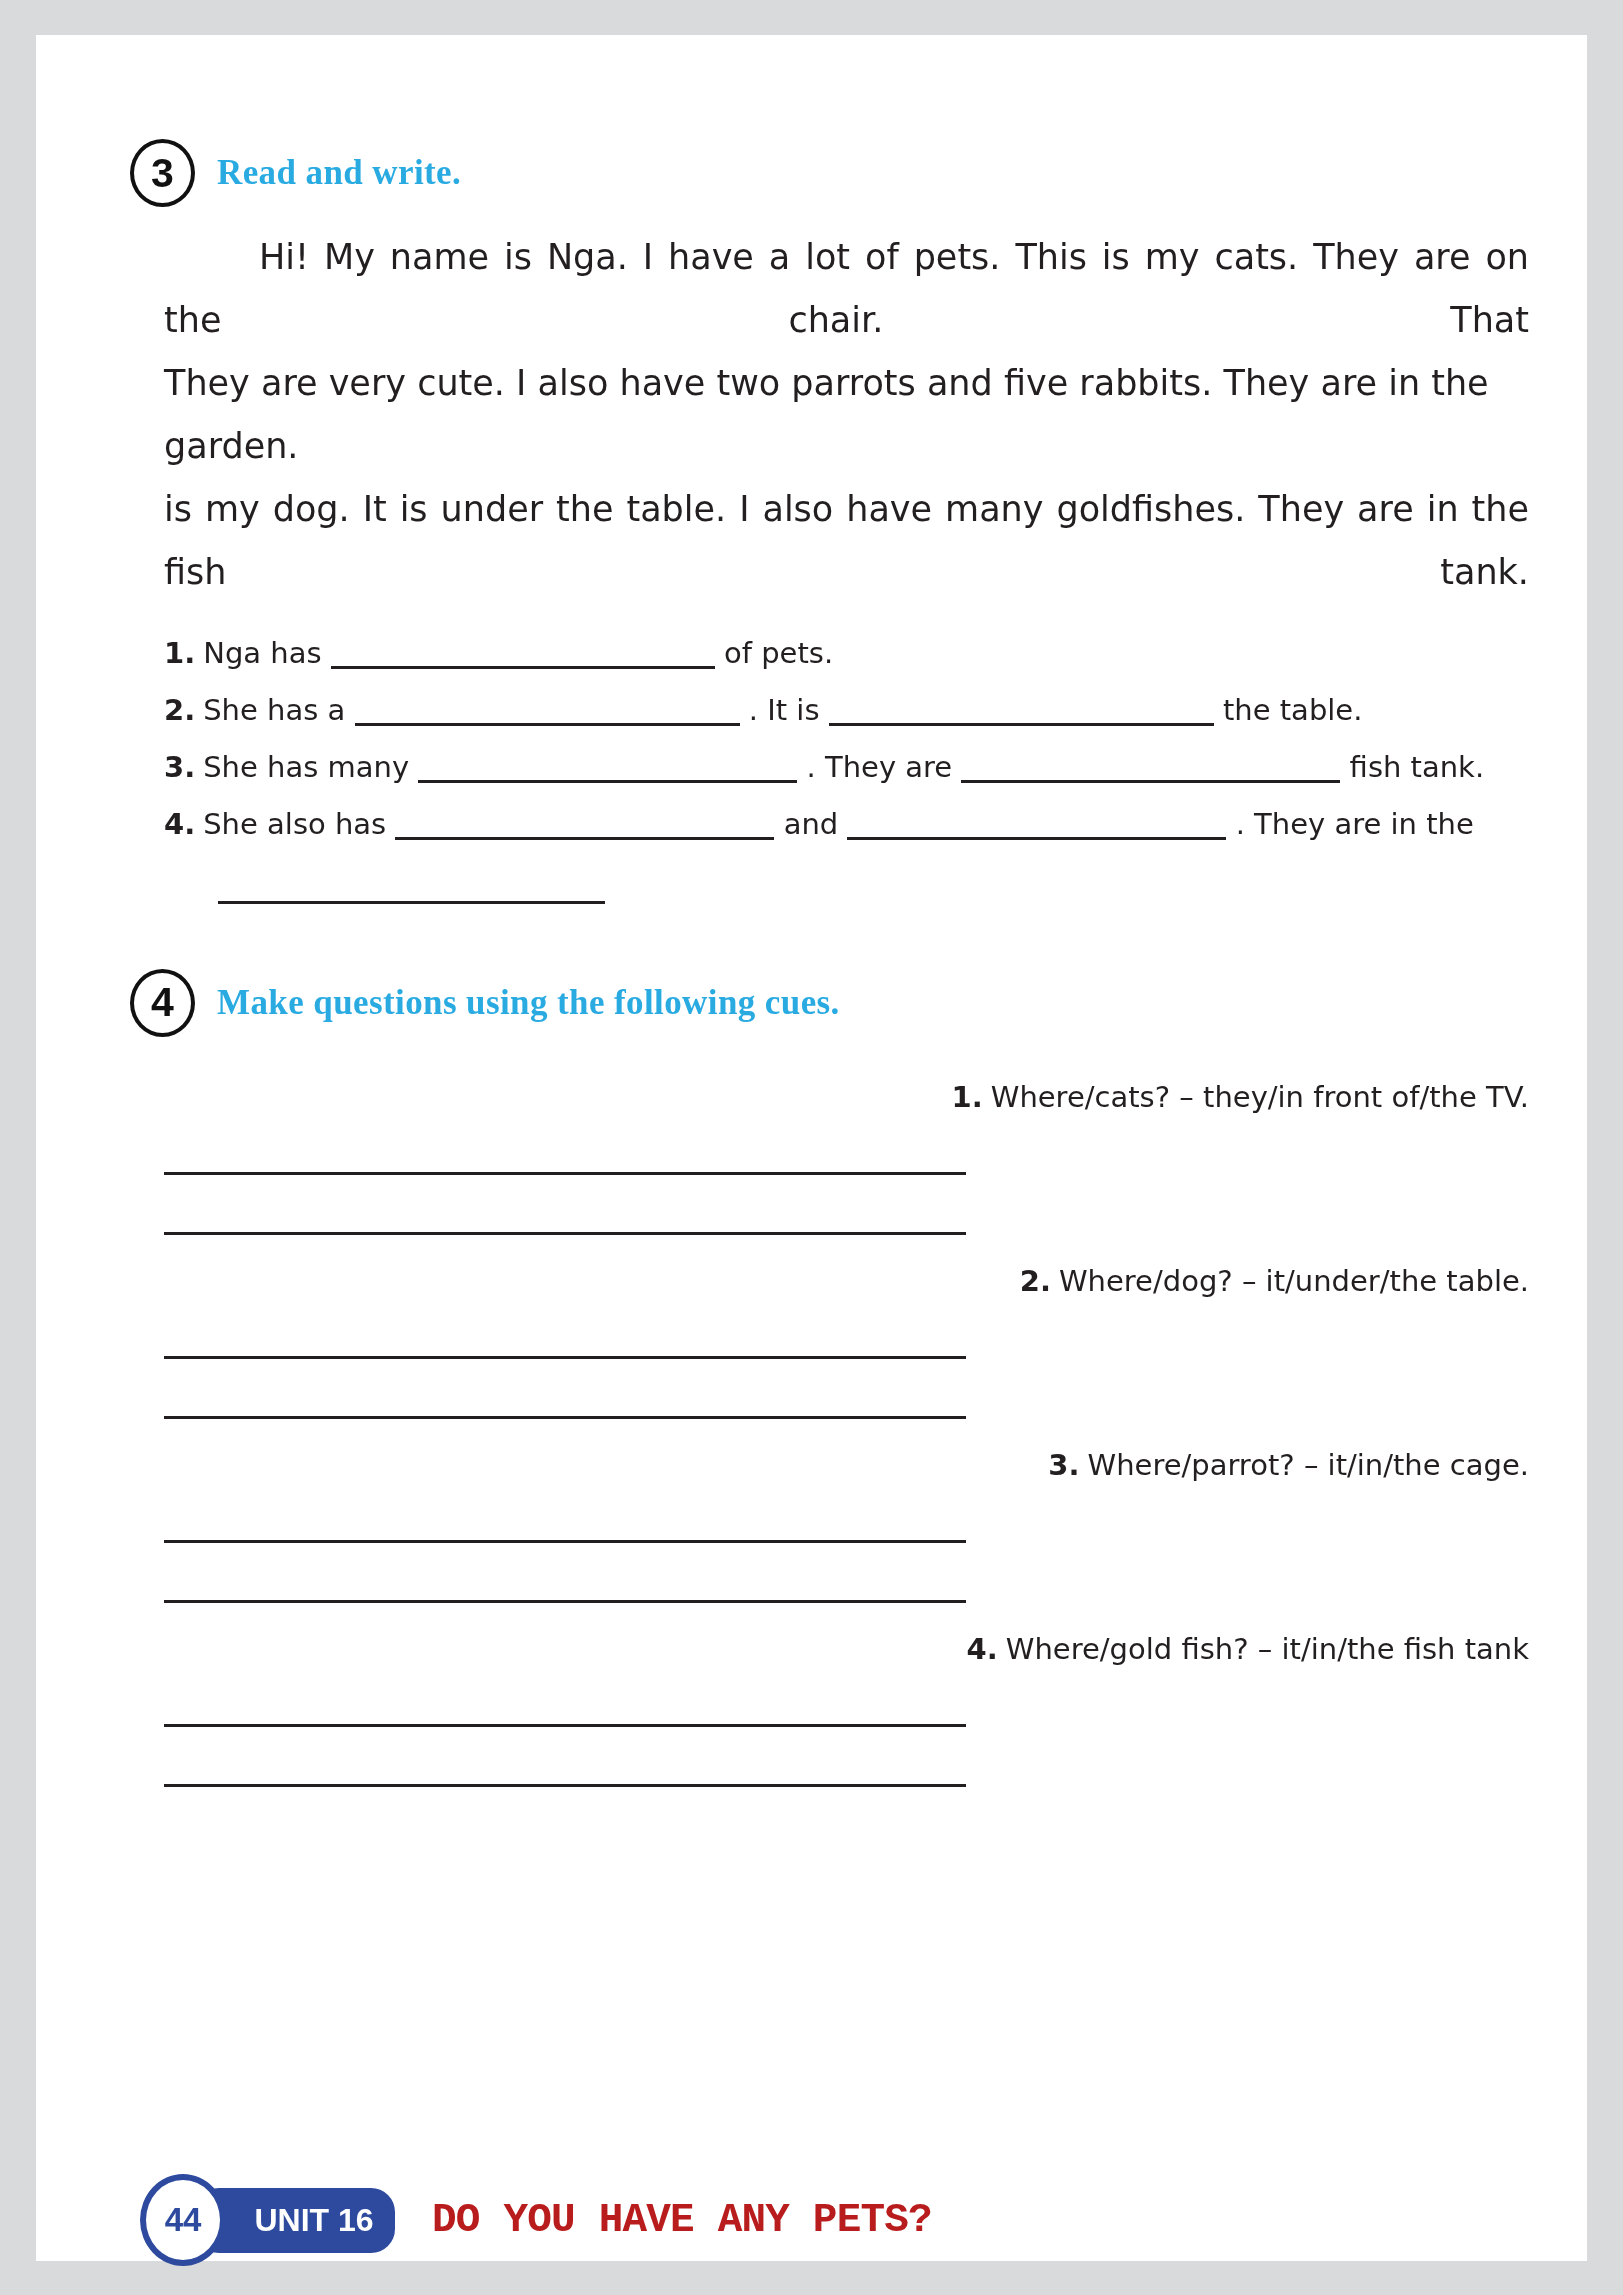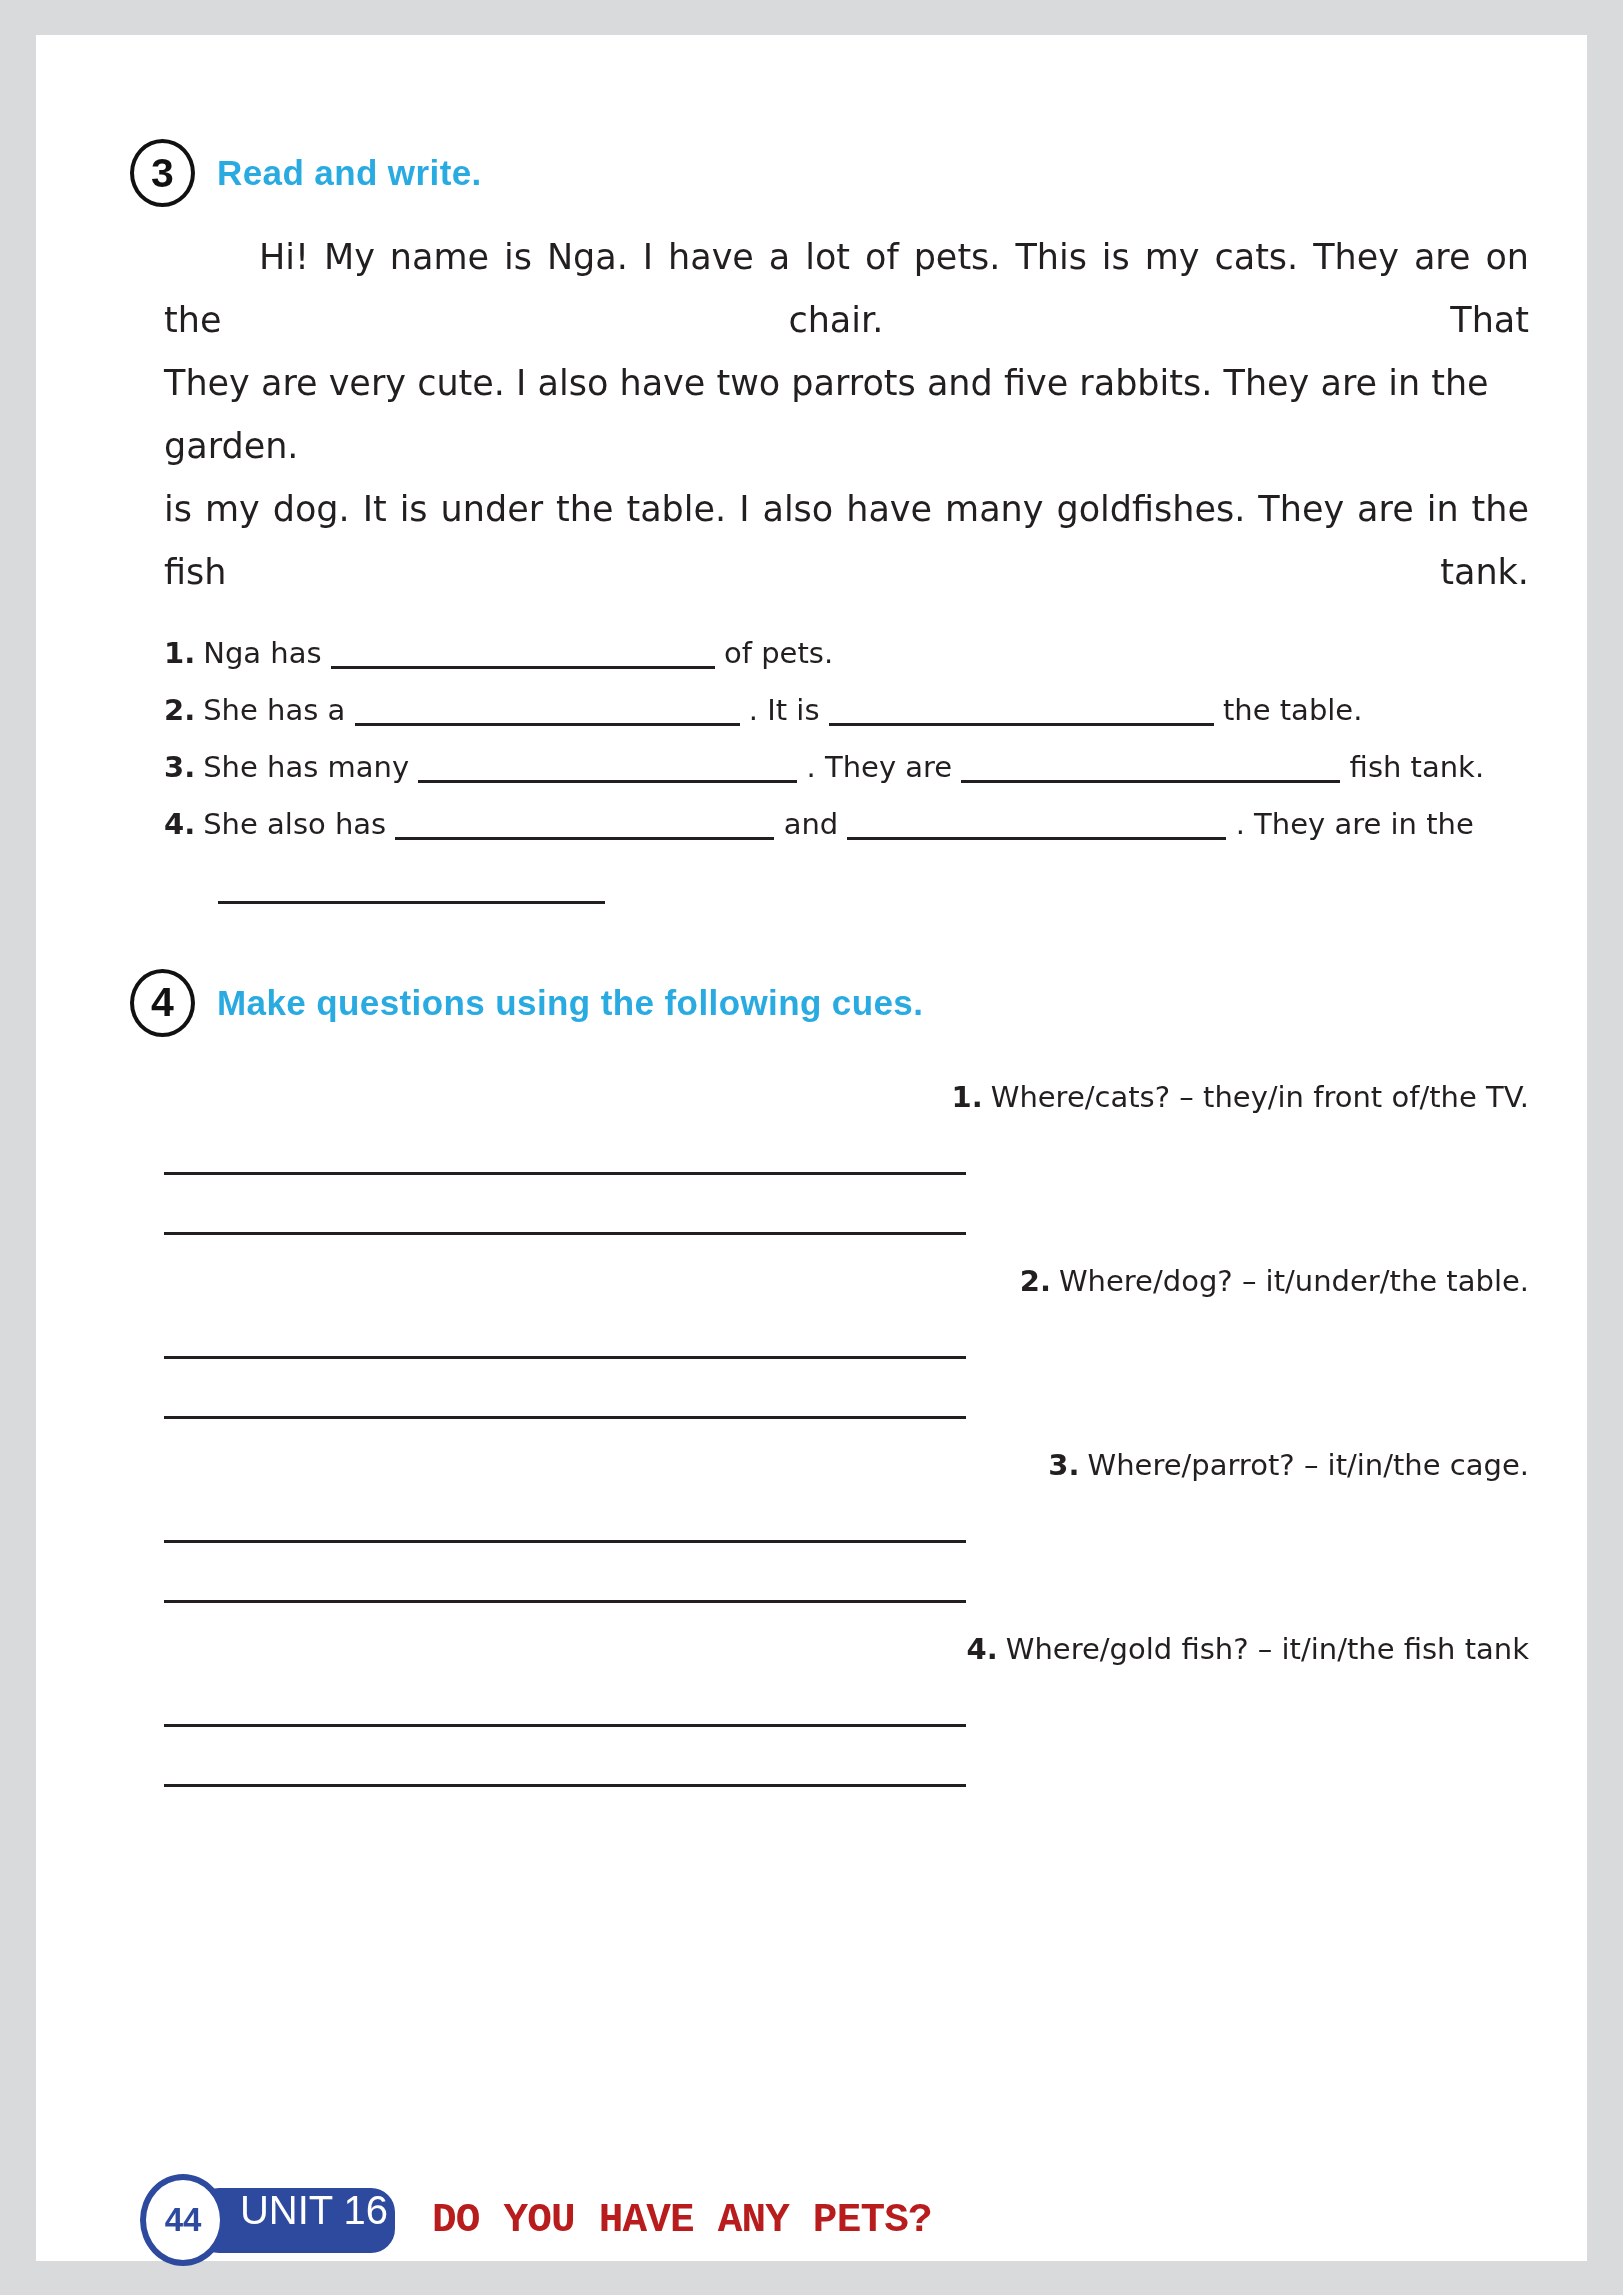--- a/index.html
+++ b/index.html
@@ -17,21 +17,21 @@
 
   
   .ex-header { display:flex; align-items:center; margin-left:-34px; }
   .num-circle {
     width:65px; height:68px; border:4.8px solid #111111; border-radius:50%;
     display:flex; align-items:center; justify-content:center;
     font-family:"Liberation Sans", sans-serif; font-weight:bold; font-size:41px;
     color:#111111; flex:0 0 auto; box-sizing:border-box; background:#fff;
   }
   .ex-title {
-    margin:0 0 0 22px; font-family:Liberation Sans, sans-serif;
+    margin:0 0 0 22px; font-family:Liberation Serif, serif;
     font-weight:bold; font-size:35px; letter-spacing:0.4px;
   }
   .cyan { color:#29abe2; }
   #ex3-header { margin-top:104px; }
   #ex4-header { margin-top:65px; }
 
   
   .passage { margin-top:19px; font-size:35px; }
   .passage-line { line-height:63px; text-align:justify; text-align-last:justify; }
   .passage-line.first { text-indent:95px; }
@@ -59,24 +59,24 @@
     border-top:3.2px solid #231f20;
   }
   .answer-line.l1 { top:95px; }
   .answer-line.l2 { top:155px; }
 
   
   .page-footer { position:absolute; left:0; top:0; width:100%; height:100%; pointer-events:none; }
   .unit-pill {
     position:absolute; left:159px; top:2153px; width:200px; height:65px;
     background:#2d4a9e; border-radius:24px;
-    display:flex; align-items:flex-start; justify-content:center; padding-left:38px;
+    display:flex; align-items:center; justify-content:center; padding-left:38px;
     box-sizing:border-box; z-index:1;
-    font-family:"Liberation Sans", sans-serif; font-weight:normal;
-    font-size:40px; color:#ffffff; letter-spacing:0px;
+    font-family:"Liberation Sans", sans-serif; font-weight:bold;
+    font-size:32px; color:#ffffff; letter-spacing:0px;
   }
   .page-badge {
     position:absolute; left:104px; top:2139px; width:86px; height:92px;
     background:#ffffff; border:6.3px solid #2d4a9e; border-radius:50%;
     box-sizing:border-box; display:flex; align-items:center; justify-content:center;
     z-index:2; font-family:"Liberation Sans", sans-serif; font-weight:bold;
     font-size:33px; color:#2d4a9e;
   }
   .unit-title {
     position:absolute; left:396px; top:2161px; line-height:49px;

